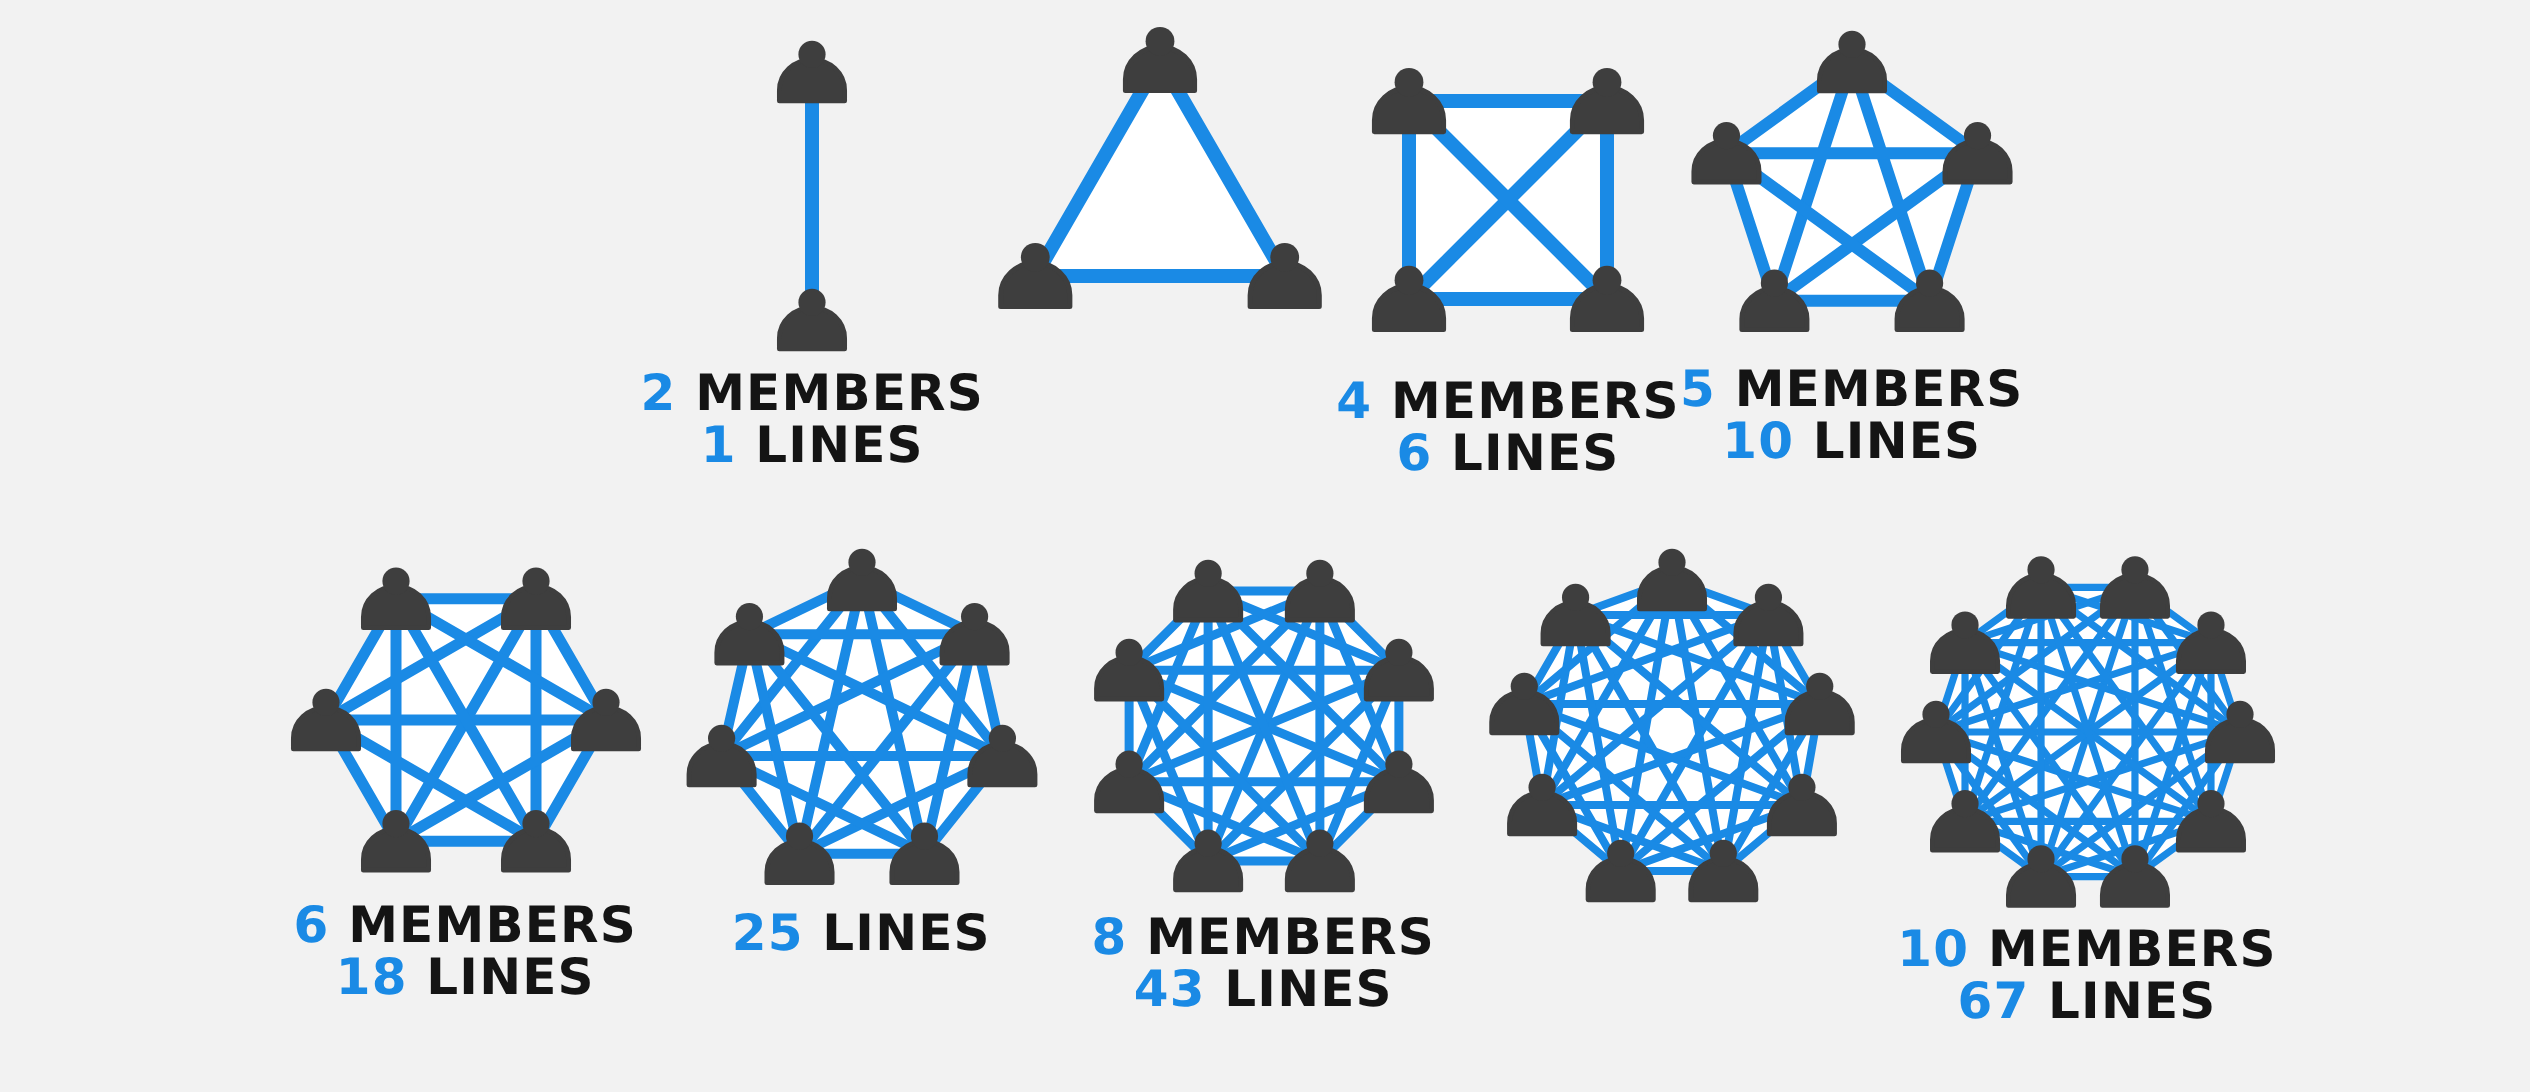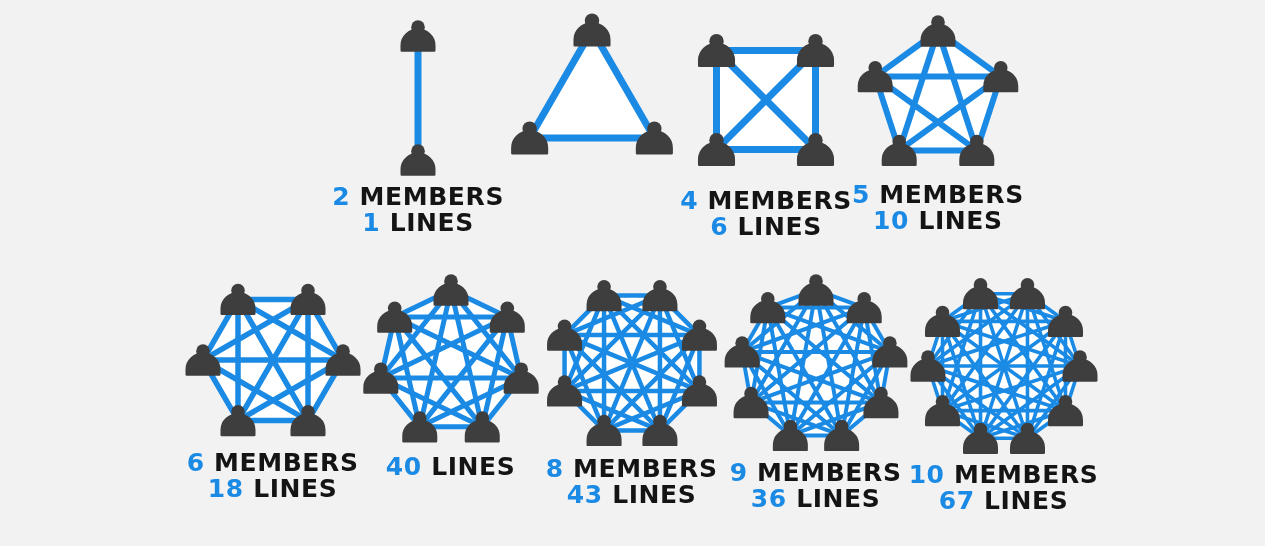--- a/index.html
+++ b/index.html
@@ -19,33 +19,34 @@
     width: 1265px;
     height: 546px;
   }
   .row {
     display: flex;
     justify-content: center;
     align-items: flex-start;
   }
   #row-top {
     position: absolute;
-    left: 16px;
+    left: 4px;
     top: 14px;
     width: 1124px;
     padding-left: 200px;
     box-sizing: border-box;
   }
   #row-bottom {
     position: absolute;
     left: 0;
     top: 272px;
     width: 1265px;
     padding-left: 18px;
     box-sizing: border-box;
+    gap: 20px;
   }
   .cell {
     display: flex;
     flex-direction: column;
     align-items: center;
   }
   .graph-wrap {
     display: block;
   }
   .caption {
@@ -318,21 +319,21 @@
                 <circle cx="19.8051903229087" cy="97.18150724485464" r="6.800000000000001" fill="#3e3e3e"></circle>
               </g>
               <g>
                 <path d="M 17.388133262301842 59.5587342661712 L 17.388133262301842 54.2411342661712 A 16.32 15.3272 0 0 1 50.02813326230184 54.2411342661712 L 50.02813326230184 59.5587342661712 Z" fill="#3e3e3e" stroke="#3e3e3e" stroke-width="2.3800000000000003" stroke-linejoin="round"></path>
                 <circle cx="33.70813326230184" cy="36.268734266171194" r="6.800000000000001" fill="#3e3e3e"></circle>
               </g>
             </g>
           </svg>
         </div>
         <div class="caption">
-          <span class="line"><span class="num">40</span> <span class="word">LINES</span></span>
+          <span class="line"><span class="num">25</span> <span class="word">LINES</span></span>
         </div>
       </div>
       <div class="cell">
         <div class="graph-wrap">
           <svg width="182" height="182" viewBox="0 0 182 182">
             <polygon points="118.93589056265157,23.556794126676067 158.44320587332393,63.06410943734845 158.44320587332393,118.93589056265155 118.93589056265157,158.44320587332393 63.06410943734845,158.44320587332393 23.556794126676067,118.93589056265157 23.556794126676067,63.06410943734845 63.06410943734841,23.55679412667608" fill="#ffffff"></polygon>
             <g>
               <line x1="118.93589056265157" y1="23.556794126676067" x2="158.44320587332393" y2="63.06410943734845" stroke="#1a8ae5" stroke-width="4.5" stroke-linecap="round"></line>
               <line x1="118.93589056265157" y1="23.556794126676067" x2="158.44320587332393" y2="118.93589056265155" stroke="#1a8ae5" stroke-width="4.5" stroke-linecap="round"></line>
               <line x1="118.93589056265157" y1="23.556794126676067" x2="118.93589056265157" y2="158.44320587332393" stroke="#1a8ae5" stroke-width="4.5" stroke-linecap="round"></line>
@@ -477,24 +478,20 @@
               <g>
                 <path d="M 2.8194185240843908 94.42638667498025 L 2.8194185240843908 89.10878667498025 A 16.32 15.3272 0 0 1 35.45941852408439 89.10878667498025 L 35.45941852408439 94.42638667498025 Z" fill="#3e3e3e" stroke="#3e3e3e" stroke-width="2.3800000000000003" stroke-linejoin="round"></path>
                 <circle cx="19.13941852408439" cy="71.13638667498024" r="6.800000000000001" fill="#3e3e3e"></circle>
               </g>
               <g>
                 <path d="M 28.47092927350954 49.99666676607666 L 28.47092927350954 44.67906676607666 A 16.32 15.3272 0 0 1 61.11092927350954 44.67906676607666 L 61.11092927350954 49.99666676607666 Z" fill="#3e3e3e" stroke="#3e3e3e" stroke-width="2.3800000000000003" stroke-linejoin="round"></path>
                 <circle cx="44.79092927350954" cy="26.706666766076655" r="6.800000000000001" fill="#3e3e3e"></circle>
               </g>
             </g>
           </svg>
-        </div>
-        <div class="caption">
-          <span class="line"><span class="num">9</span> <span class="word">MEMBERS</span></span>
-          <span class="line"><span class="num">36</span> <span class="word">LINES</span></span>
         </div>
       </div>
       <div class="cell">
         <div class="graph-wrap">
           <svg width="188" height="188" viewBox="0 0 188 188">
             <polygon points="117.48529157249601,21.719704761568337 155.485291572496,49.32832082577204 170,94 155.485291572496,138.67167917422796 117.48529157249601,166.28029523843168 70.514708427504,166.28029523843168 32.514708427504004,138.67167917422796 18,94.00000000000001 32.51470842750398,49.32832082577205 70.51470842750399,21.719704761568337" fill="#ffffff"></polygon>
             <g>
               <line x1="117.48529157249601" y1="21.719704761568337" x2="155.485291572496" y2="49.32832082577204" stroke="#1a8ae5" stroke-width="3.6" stroke-linecap="round"></line>
               <line x1="117.48529157249601" y1="21.719704761568337" x2="170" y2="94" stroke="#1a8ae5" stroke-width="3.6" stroke-linecap="round"></line>
               <line x1="117.48529157249601" y1="21.719704761568337" x2="155.485291572496" y2="138.67167917422796" stroke="#1a8ae5" stroke-width="3.6" stroke-linecap="round"></line>

